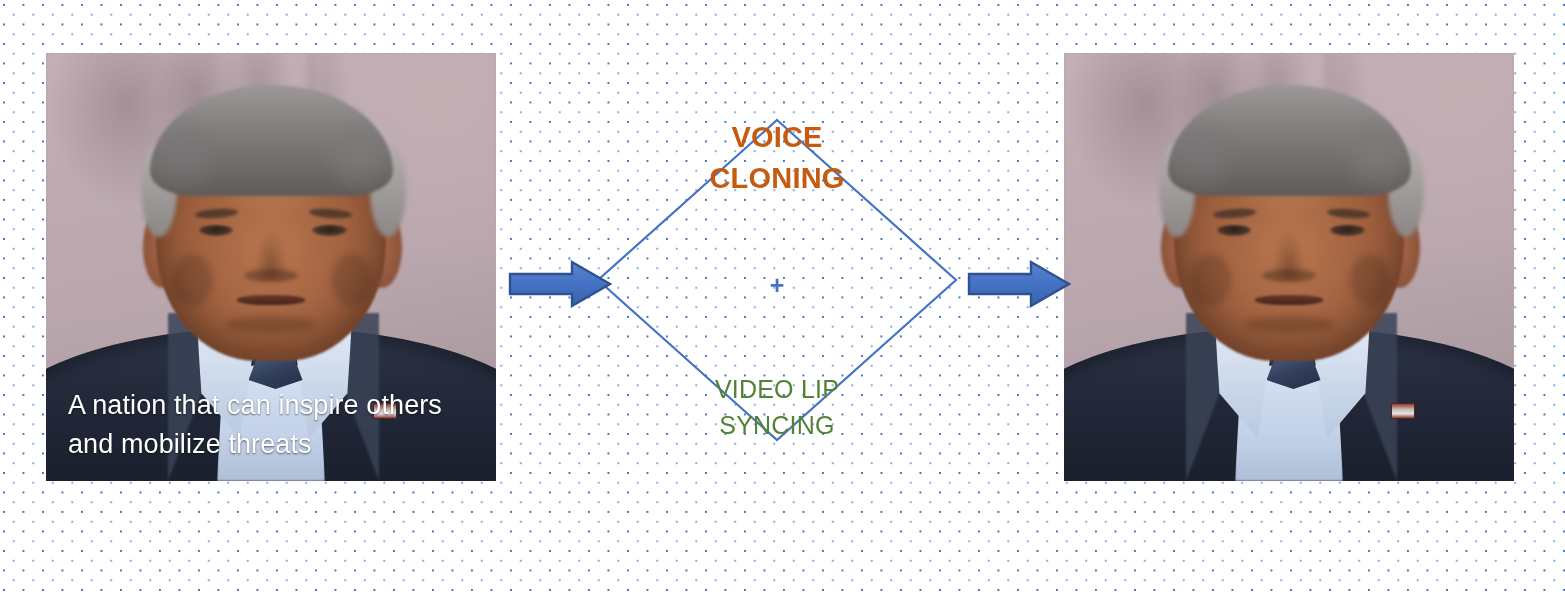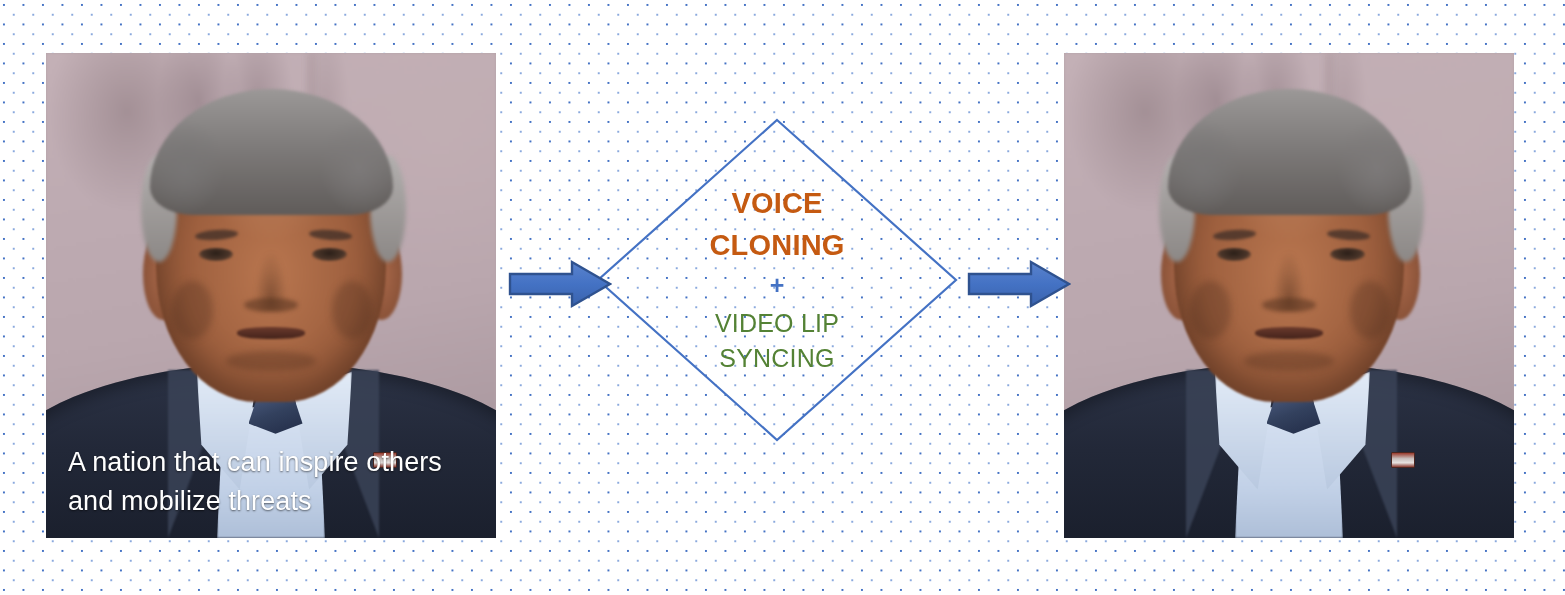--- a/index.html
+++ b/index.html
@@ -36,21 +36,21 @@
     background-image: radial-gradient(#4472c4 0.8px, rgba(255,255,255,0) 1.1px);
     background-size: 19.5px 19.5px;
     background-position: 13.7px 14.7px;
     pointer-events: none;
   }
 
   
   .video-frame {
     position: absolute;
     width: 450px;
-    height: 485px;
+    height: 428px;
     overflow: hidden;
     background: #b4a2a8;
     z-index: 3;
   }
   #video-left  { left: 46px;   top: 53px; }
   #video-right { left: 1064px; top: 53px; }
 
   
   .backdrop {
     position: absolute;
@@ -330,21 +330,21 @@
     inset: 0;
     width: 100%;
     height: 100%;
   }
   .diamond-labels {
     position: absolute;
     inset: 0;
     display: flex;
     flex-direction: column;
     align-items: center;
-    justify-content: center;
+    justify-content: space-between;
     text-align: center;
   }
   .lbl-voice {
     color: #c55a11;
     font-weight: bold;
     font-size: 29px;
     line-height: 1.42;
     letter-spacing: 0.2px;
     max-width: 215px;
   }

